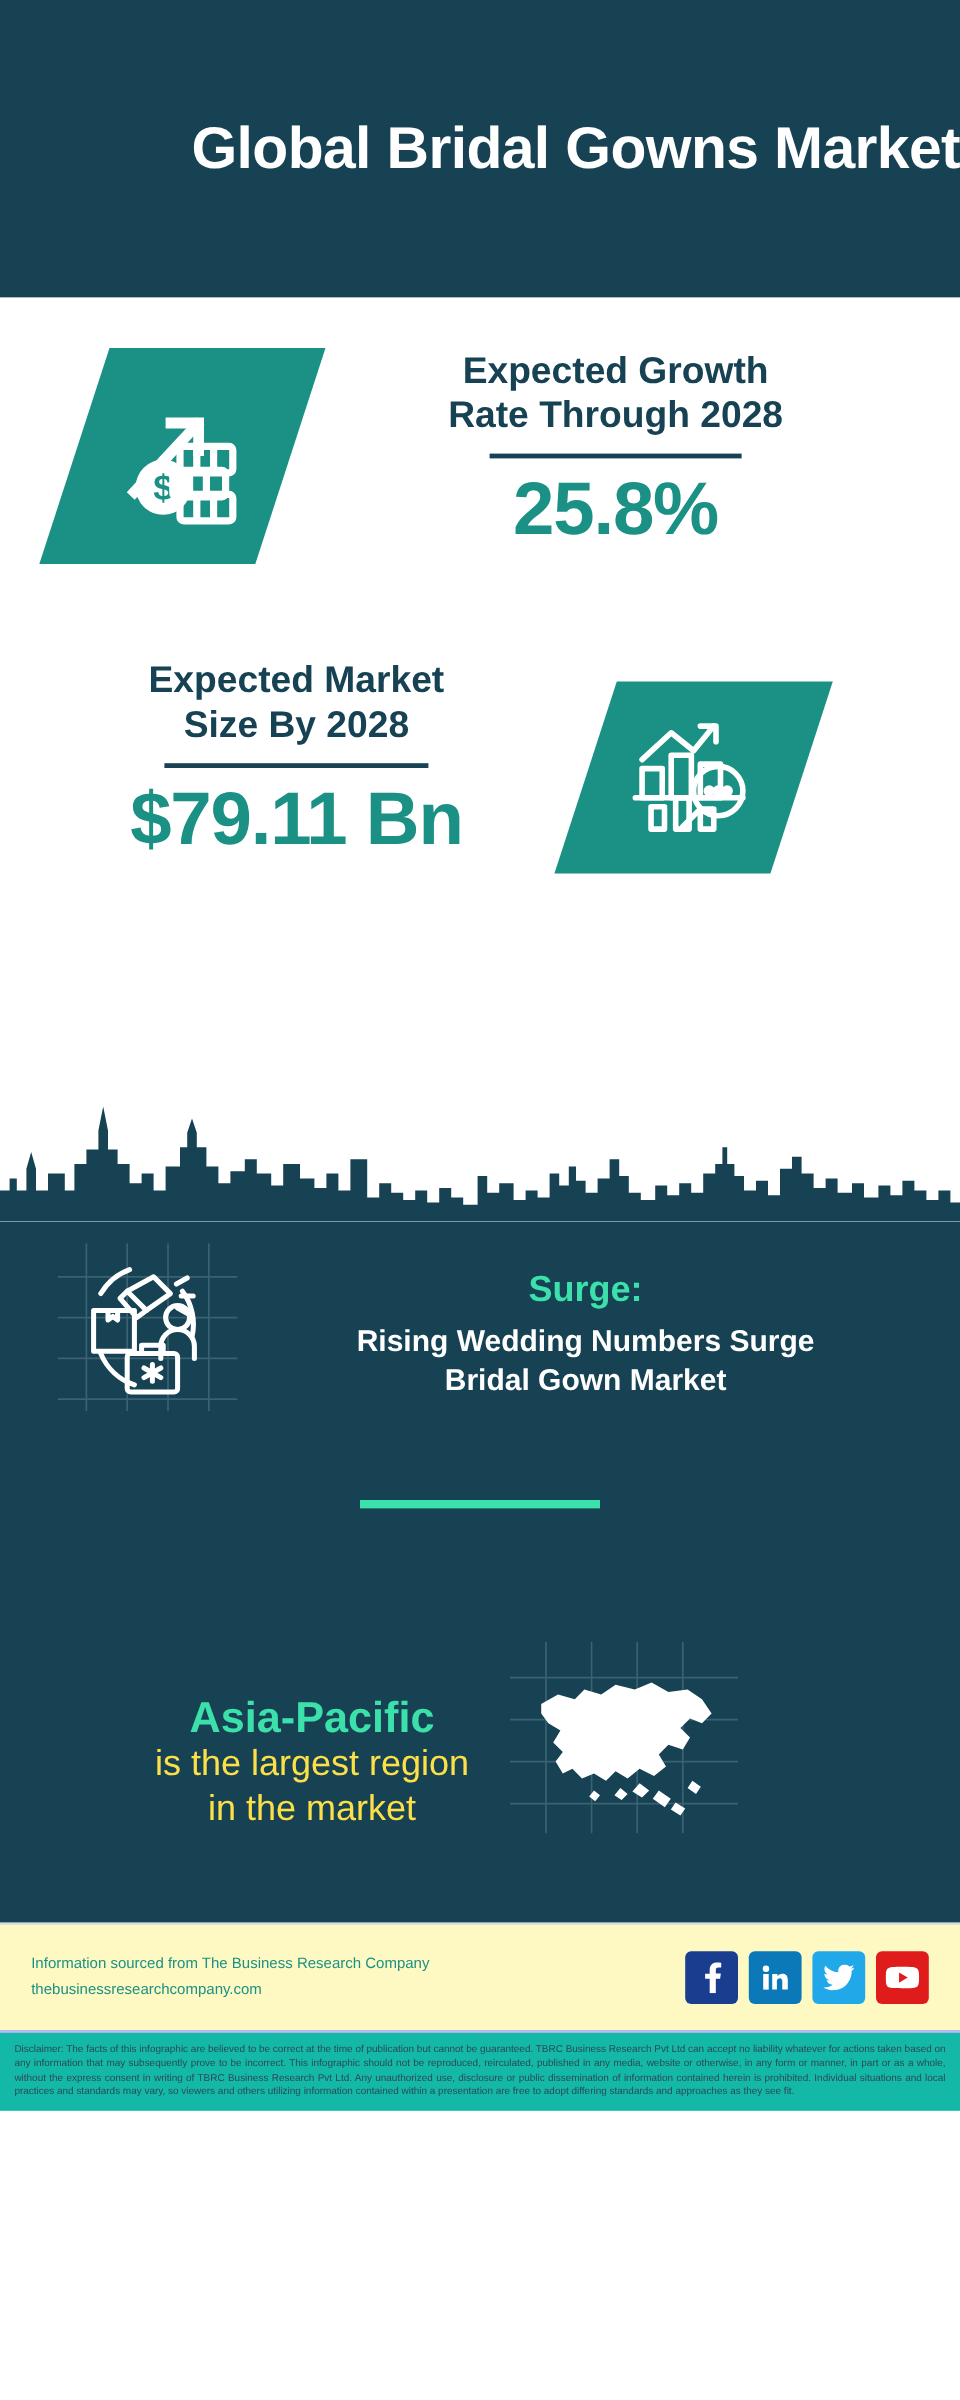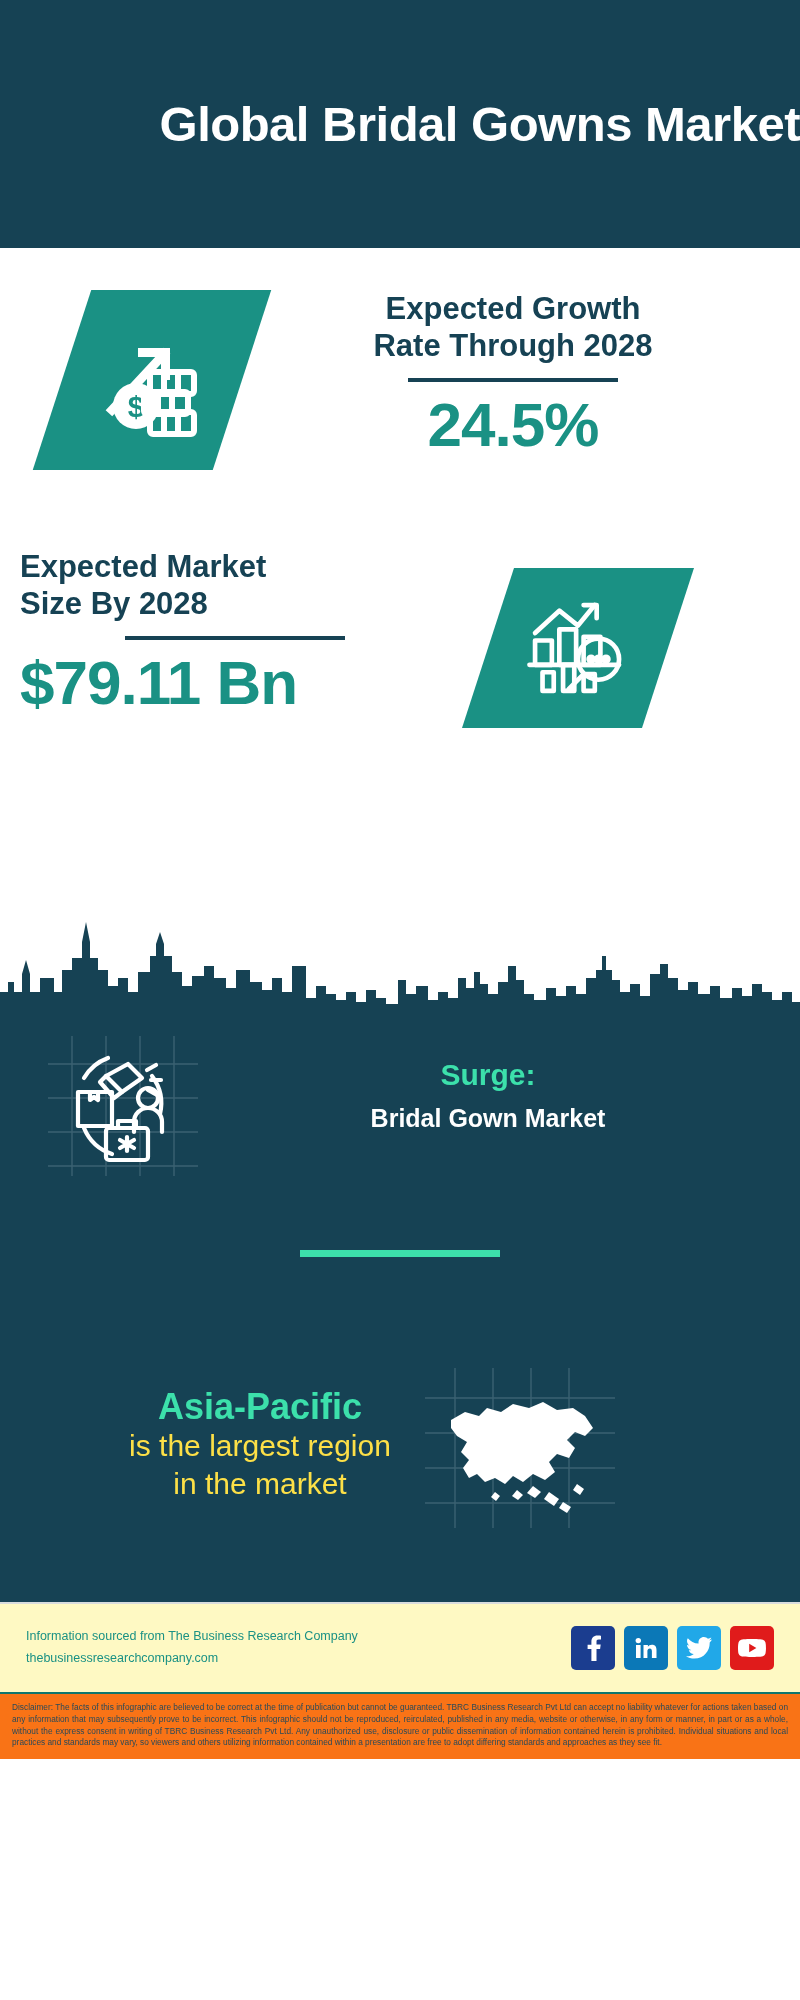--- a/index.html
+++ b/index.html
@@ -35,21 +35,21 @@
   .lbl {
     color:#164254; font-size:31px; font-weight:bold; line-height:1.2;
   }
   .rule-dark { width:210px; height:4px; background:#164254; margin:14px auto 10px; }
   .rule-dark.w2 { width:220px; }
   .big-val {
     color:#1a9184; font-size:62px; font-weight:bold; line-height:1.05;
     letter-spacing:-1px;
   }
   
-  .size-text { position:absolute; left:20px; top:300px; width:430px; }
+  .size-text { position:absolute; left:32px; top:300px; width:430px; text-align:center; }
   .size-icon { left:488px; top:320px; width:180px; height:160px; }
 
   
   .skyline { width:800px; height:110px; position:relative; background:#fff; }
   .skyline svg { display:block; }
 
   
   .dark-zone { width:800px; background:#164254; position:relative; padding-bottom:4px; }
 
   .grid-icon-wrap { position:absolute; width:150px; height:140px; }
@@ -59,21 +59,21 @@
   .driver-text {
     position:absolute; left:208px; top:40px; width:560px; text-align:center;
   }
   .driver-head { color:#3ce0ab; font-size:30px; font-weight:bold; margin-bottom:10px; }
   .driver-line { color:#ffffff; font-size:25px; font-weight:bold; line-height:1.28; }
 
   .mint-rule { width:200px; height:7px; background:#3ce0ab; margin:0 auto; }
 
   .region-block { position:relative; height:250px; }
   .region-text { position:absolute; left:60px; top:38px; width:400px; text-align:center; }
-  .region-name { color:#3ce0ab; font-size:36px; font-weight:bold; line-height:1.15; }
+  .region-name { color:#3ce0ab; font-size:36px; font-weight:bold; line-height:1.15;margin-top:24px; }
   .region-sub { color:#fde047; font-size:30px; font-weight:normal; line-height:1.25; }
   .map-wrap { position:absolute; left:425px; top:20px; width:190px; height:160px; }
 
   
   .footer-bar {
     width:800px; height:90px; background:#fef9c3;
     display:flex; align-items:center; padding:0 26px;
     border-top:2px solid #d8dcdd;
   }
   .footer-src { flex:1; }
@@ -83,22 +83,22 @@
     width:44px; height:44px; border-radius:5px;
     display:flex; align-items:center; justify-content:center;
     color:#fff; font-weight:bold;
   }
   .sq.fb { background:#1b3d8f; }
   .sq.li { background:#0b78b7; }
   .sq.tw { background:#21a8e8; }
   .sq.yt { background:#e01b1b; }
 
   .disclaimer {
-    width:800px; padding:8px 12px 10px 12px; background:#f97316;
-    border-top:2px solid #0f766e;
+    width:800px; padding:8px 12px 10px 12px; background:#14b8a6;
+    border-top:2px solid #c4b5fd;
   }
   .disclaimer p {
     color:#2a4a59; font-size:8.3px; line-height:1.42; text-align:justify;
   }
 </style>
 </head>
 <body>
 
 <div class="header">
   <div class="header-title">Global Bridal Gowns Market</div>
@@ -122,21 +122,21 @@
           <path d="M72 52 v22 M86 52 v22 M66 72 v22 M80 72 v22 M72 92 v22 M86 92 v22"></path>
         </g>
       </svg>
     </div>
   </div>
 
   <div class="growth-text">
     <div class="lbl">Expected Growth</div>
     <div class="lbl">Rate Through 2028</div>
     <div class="rule-dark"></div>
-    <div class="big-val">24.5%</div>
+    <div class="big-val">25.8%</div>
   </div>
 
   <div class="size-text">
     <div class="lbl">Expected Market</div>
     <div class="lbl">Size By 2028</div>
     <div class="rule-dark w2"></div>
     <div class="big-val">$79.11 Bn</div>
   </div>
 
   <div class="para-box size-icon">
@@ -206,20 +206,21 @@
           <circle cx="100" cy="62" r="10"></circle>
           <path d="M86 96 v-10 a14 14 0 0 1 28 0 v10"></path>
           <rect x="58" y="92" width="42" height="32" rx="3"></rect>
           <path d="M70 92 v-7 h18 v7"></path>
           <path d="M79 101 v14 M72 104 l14 8 M86 104 l-14 8"></path>
         </g>
       </svg>
     </div>
     <div class="driver-text">
       <div class="driver-head">Surge:</div>
+      <div class="driver-line">Rising Wedding Numbers Surge</div>
       <div class="driver-line">Bridal Gown Market</div>
     </div>
     <div class="mint-rule" style="position:absolute; left:300px; top:232px;"></div>
   </div>
 
   <div class="region-block">
     <div class="region-text">
       <div class="region-name">Asia-Pacific</div>
       <div class="region-sub">is the largest region</div>
       <div class="region-sub">in the market</div>

